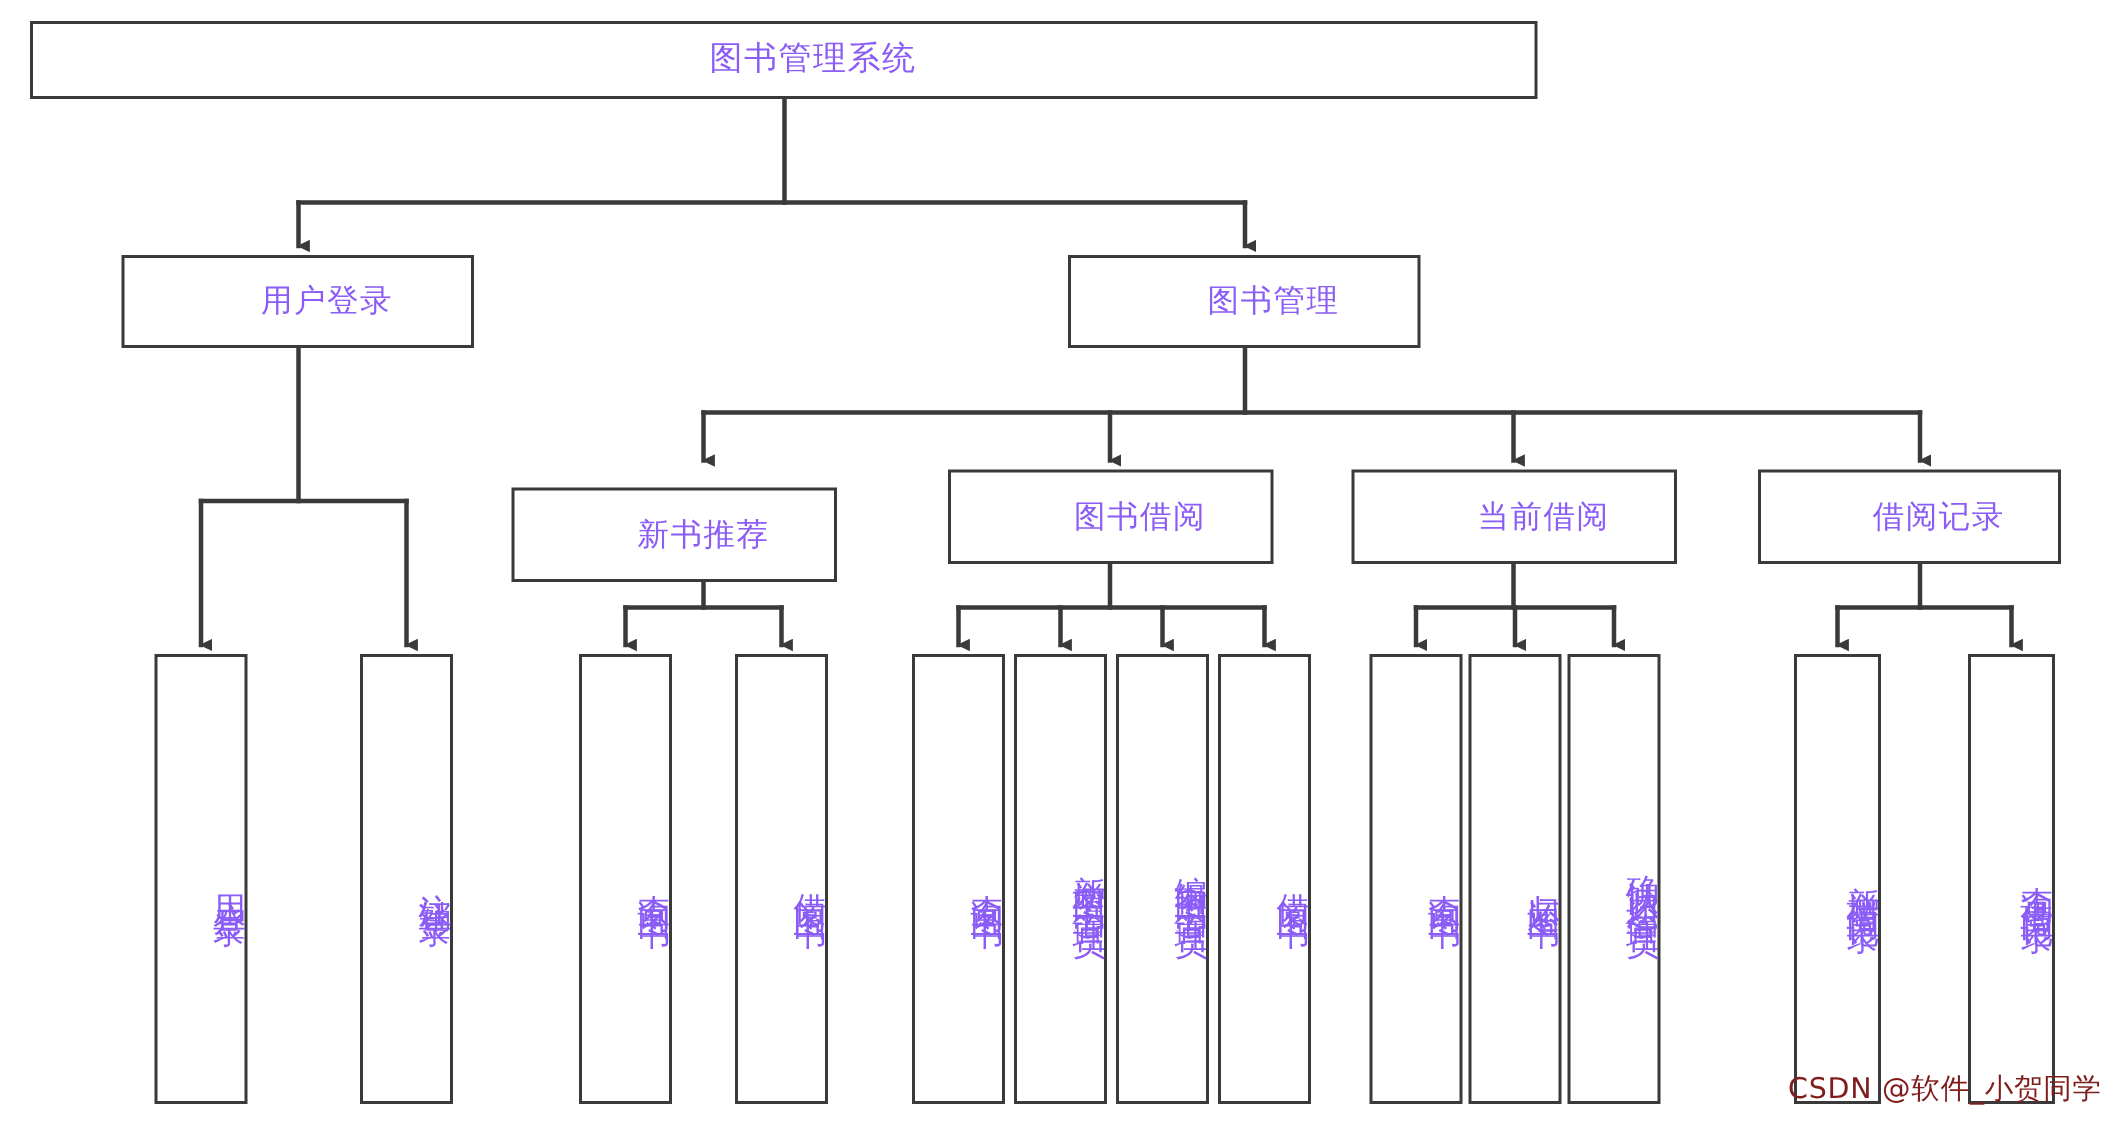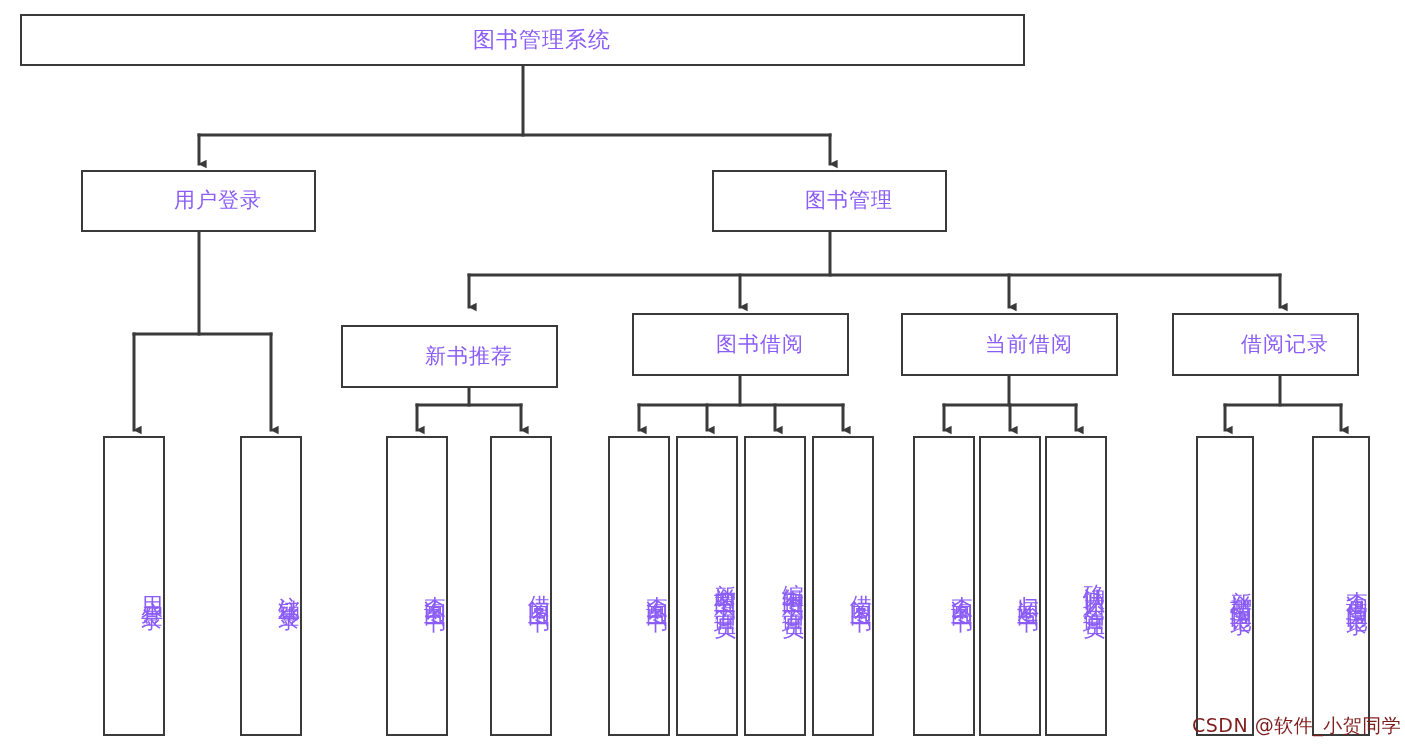--- a/index.html
+++ b/index.html
@@ -131,21 +131,21 @@
 
   <div class="node h" style="left:341px; top:313px; width:217px; height:63px;margin-top:12px;">
     <span>新书推荐</span>
   </div>
   <div class="node h" style="left:901px; top:313px; width:217px; height:63px;">
     <span>当前借阅</span>
   </div>
   <div class="node h" style="left:632px; top:313px; width:217px; height:63px;">
     <span>图书借阅</span>
   </div>
-  <div class="node h" style="left:1172px; top:313px; width:187px; height:63px;">
+  <div class="node h" style="left:1172px; top:313px; width:202px; height:63px;">
     <span>借阅记录</span>
   </div>
 
   <div class="node v" style="left:103px; top:436px; width:62px; height:300px;">
     <span class="vtext">用户登录</span>
   </div>
   <div class="node v" style="left:240px; top:436px; width:62px; height:300px;">
     <span class="vtext">注销登录</span>
   </div>
 

